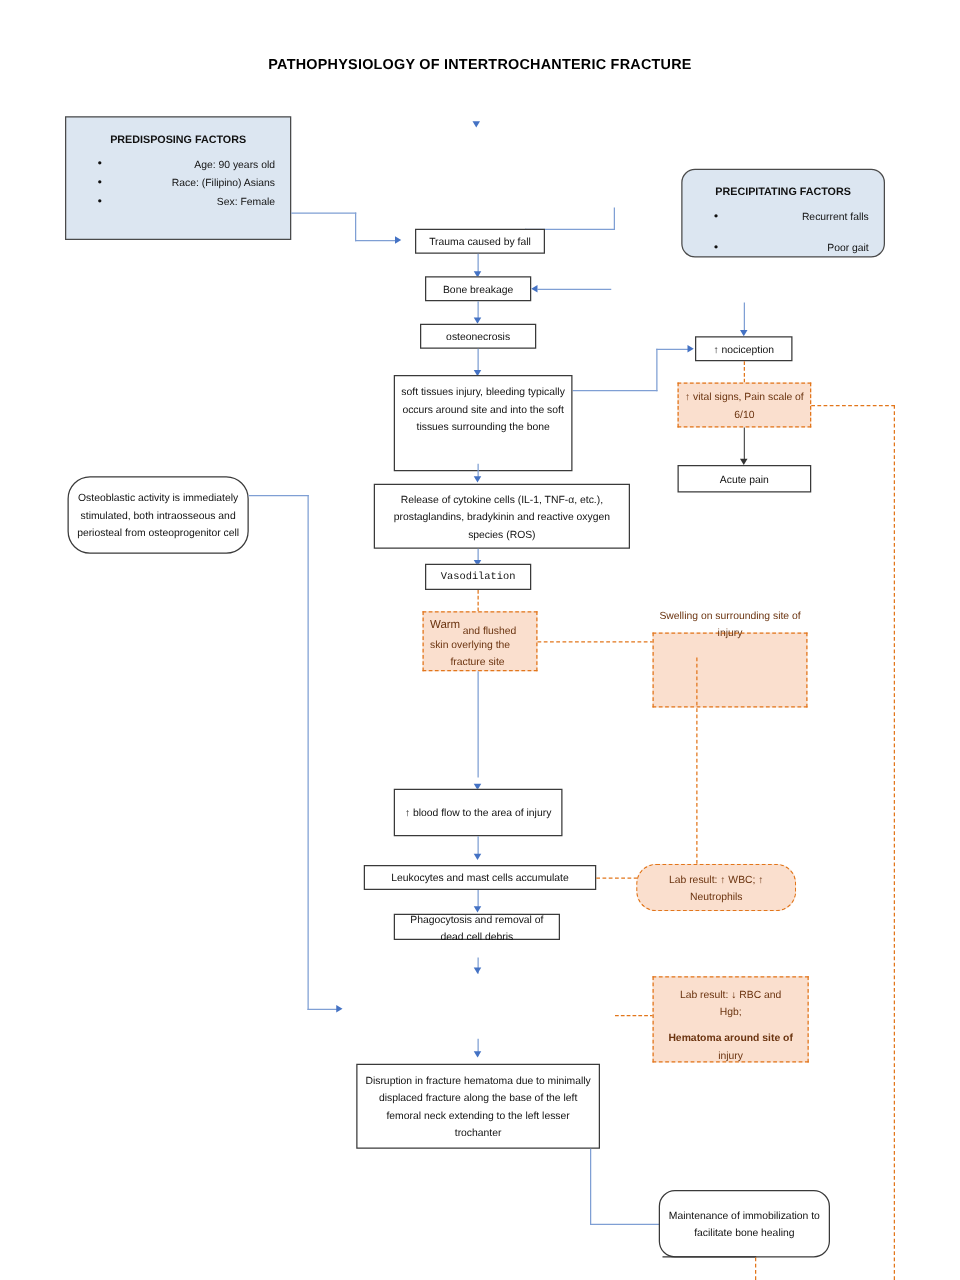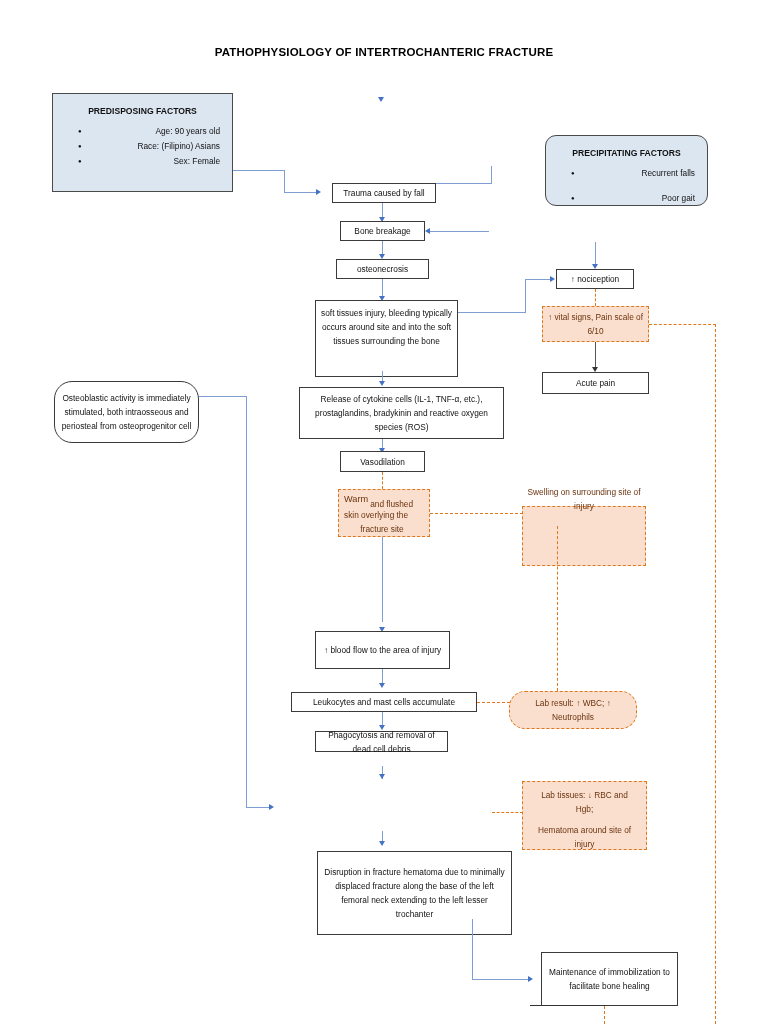--- a/index.html
+++ b/index.html
@@ -249,21 +249,21 @@
   <div class="ln h" style="left:246px; top:807px; width:24px;"></div>
   <div class="ar right" style="left:269px; top:803.5px;"></div>
 
   <div class="box" style="left:299px; top:387px; width:205px; height:52px;">
     <span>Release of cytokine cells (IL-1, TNF-α, etc.), prostaglandins, bradykinin and reactive oxygen species (ROS)</span>
   </div>
 
   <div class="ln v" style="left:382px; top:439px; height:12px;"></div>
   <div class="ar down" style="left:378.5px; top:448px;"></div>
 
-  <div class="box" style="left:340px; top:451px; width:85px; height:21px;">
+  <div class="box" style="left:340px; top:451px; width:85px; height:21px;font-family:Liberation Mono, monospace;">
     <span>Vasodilation</span>
   </div>
 
   <div class="dln v" style="left:382px; top:472px; height:17px;"></div>
 
   <div class="box peach" style="left:338px; top:489px; width:92px; height:48px; display:block; padding:3px 5px; text-align:left;">
     <span style="display:inline-block; font-size:9.2px; vertical-align:top; position:relative; top:-1px;">Warm</span><span style="display:inline-block; font-size:8.3px; position:relative; top:4px; margin-left:2px;">and flushed</span>
     <div style="font-size:8.3px; line-height:15px; margin-top:1px;">skin overlying the</div>
     <div style="font-size:8.3px; line-height:13px; text-align:center; margin-left:-4px;">fracture site</div>
   </div>
@@ -303,37 +303,37 @@
     <span>Phagocytosis and removal of dead cell debris</span>
   </div>
 
   <div class="ln v" style="left:382px; top:766px; height:13px;"></div>
   <div class="ar down" style="left:378.5px; top:774px;"></div>
 
 
   <div class="dln h" style="left:492px; top:812px; width:31px;"></div>
 
   <div class="box peach" style="left:522px; top:781px; width:125px; height:69px; display:block; padding:6px 6px;">
-    <div style="line-height:14px;">Lab tissues: ↓ RBC and</div>
+    <div style="line-height:14px;">Lab result: ↓ RBC and</div>
     <div style="line-height:14px;">Hgb;</div>
-    <div style="line-height:14px; margin-top:7px;">Hematoma around site of</div>
+    <div style="line-height:14px; margin-top:7px;font-weight:bold;">Hematoma around site of</div>
     <div style="line-height:14px;">injury</div>
   </div>
 
   <div class="ln v" style="left:382px; top:831px; height:14px;"></div>
   <div class="ar down" style="left:378.5px; top:841px;"></div>
 
-  <div class="box" style="left:285px; top:851px; width:195px; height:84px;margin-left:32px;">
+  <div class="box" style="left:285px; top:851px; width:195px; height:68px;">
     <span>Disruption in fracture hematoma due to minimally displaced fracture along the base of the left femoral neck extending to the left lesser trochanter</span>
   </div>
 
   <div class="ln v" style="left:472px; top:919px; height:61px;"></div>
   <div class="ln h" style="left:472px; top:979px; width:57px;"></div>
   <div class="ar right" style="left:528px; top:975.5px;"></div>
 
-  <div class="box" style="left:541px; top:952px; width:137px; height:54px;">
+  <div class="box" style="left:527px; top:952px; width:137px; height:54px;border-radius:13px;">
     <span>Maintenance of immobilization to facilitate bone healing</span>
   </div>
   <div class="line-stub" style="left:530px; top:1005px; width:75px; background:#333;"></div>
 
   <div class="dln v" style="left:604px; top:1006px; height:18px;"></div>
 
 </div>
 
 </body></html>

